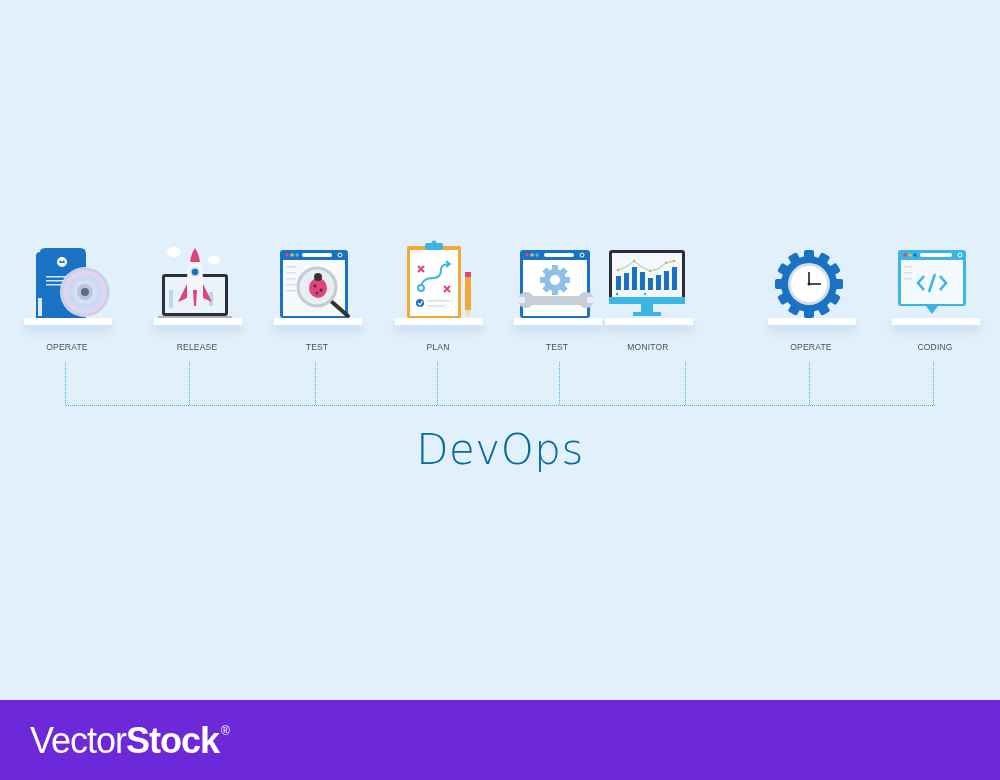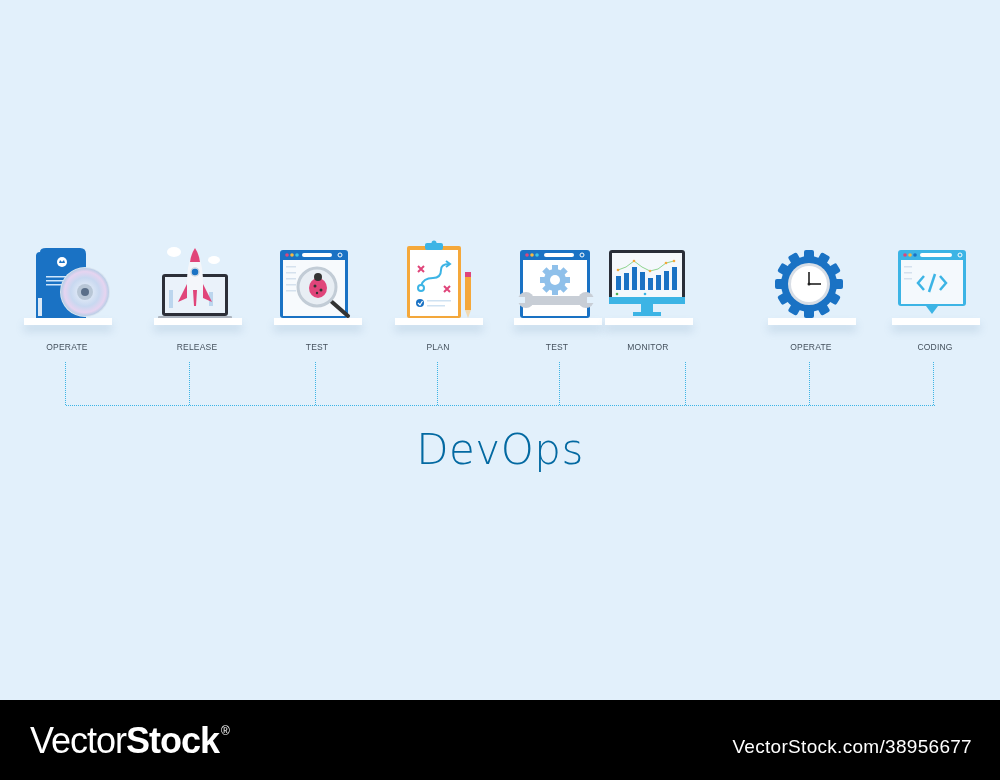--- a/index.html
+++ b/index.html
@@ -5,21 +5,21 @@
   html,body{margin:0;padding:0;}
   body{width:1000px;height:780px;position:relative;overflow:hidden;background:#e2f0fb;font-family:"Liberation Sans",sans-serif;}
   .canvas{position:absolute;left:0;top:0;width:1000px;height:700px;background:#e2f0fb;}
   .item{position:absolute;top:240px;width:100px;height:120px;}
   .icon-wrap{position:absolute;left:0;top:0;width:100px;height:84px;}
   .shelf{position:absolute;left:2px;top:78px;width:88px;height:7px;background:#ffffff;box-shadow:0 6px 8px rgba(90,130,170,0.22);}
   .label{position:absolute;left:-20px;width:130px;top:102px;text-align:center;font-size:8.5px;letter-spacing:0.2px;color:#44505c;}
   .vline{position:absolute;top:362px;height:43px;width:0;border-left:1.5px dotted #3cb4e5;}
   .hline{position:absolute;left:66px;top:405px;width:869px;height:0;border-top:1.5px dotted #3cb4e5;}
   .title{position:absolute;left:0;width:1000px;top:425px;text-align:center;font-size:42px;font-weight:300;color:#0369a1;font-family:"DejaVu Sans",sans-serif;letter-spacing:0.5px;}
-  .footer{position:absolute;left:0;top:700px;width:1000px;height:80px;background:#000000;}
+  .footer{position:absolute;left:0;top:700px;width:1000px;height:80px;background:#6d28d9;}
   .brand{position:absolute;left:30px;top:20px;font-size:36px;color:#ffffff;font-family:"Liberation Sans",sans-serif;letter-spacing:-1px;}
   .brand .thin{font-weight:300;}
   .brand .bold{font-weight:bold;}
   .brand sup{font-size:12px;vertical-align:top;position:relative;top:4px;margin-left:2px;}
   .url{position:absolute;right:28px;top:36px;font-size:19px;color:#ffffff;letter-spacing:0.3px;}
 </style>
 </head>
 <body>
 
 <div class="canvas">
@@ -244,14 +244,13 @@
   <div class="vline" style="left:933px;"></div>
   <div class="hline"></div>
 
   <div class="title">DevOps</div>
 </div>
 
 <div class="footer">
   <div class="brand">
     <span class="thin">Vector</span><span class="bold">Stock</span><sup>®</sup>
   </div>
-  <div class="url">VectorStock.com/38956677</div>
 </div>
 
 </body></html>

